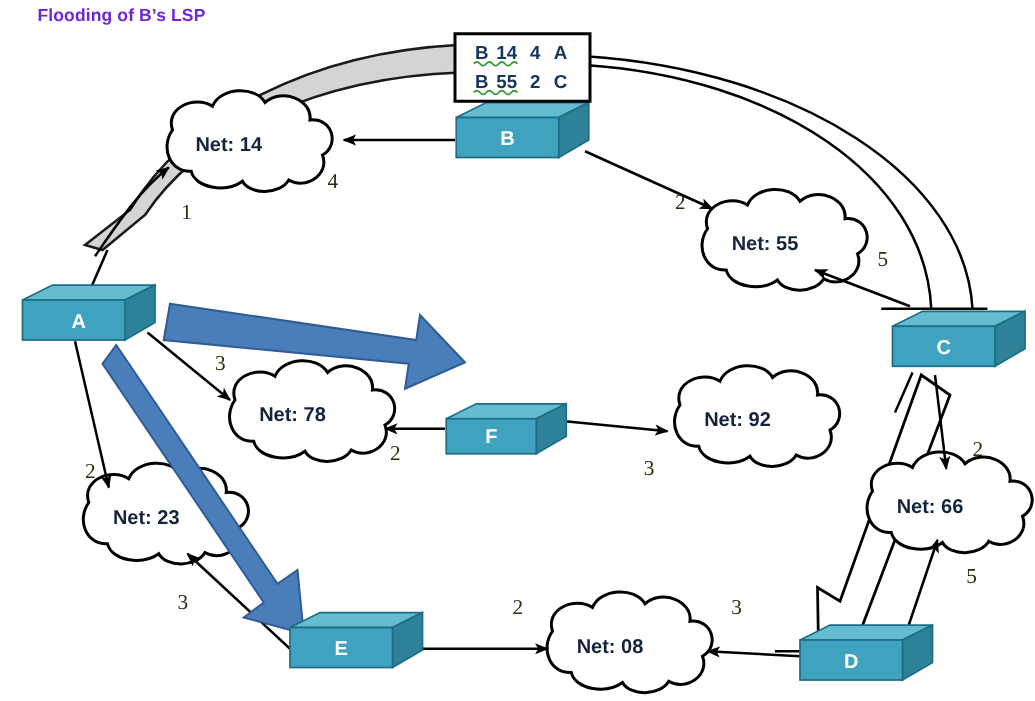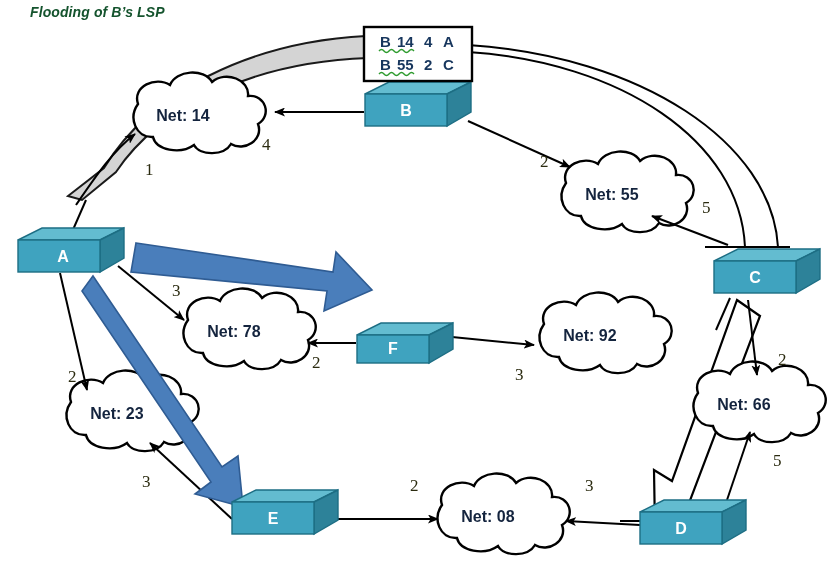--- a/index.html
+++ b/index.html
@@ -21,24 +21,23 @@
     width: 828px;
     height: 561px;
   }
   .page-title {
     position: absolute;
     left: 30px;
     top: 4px;
     font-family: "Liberation Sans", sans-serif;
     font-size: 14px;
     font-weight: bold;
-    color: #14532d;
+    color: #6d28d9;
     letter-spacing: 0.1px;
     white-space: nowrap;
-    font-style: italic;
   }
   svg { display: block; }
   .cloud-label {
     font-family: "Liberation Sans", sans-serif;
     font-size: 16px;
     font-weight: bold;
     fill: #14243e;
   }
   .router-label {
     font-family: "Liberation Sans", sans-serif;

